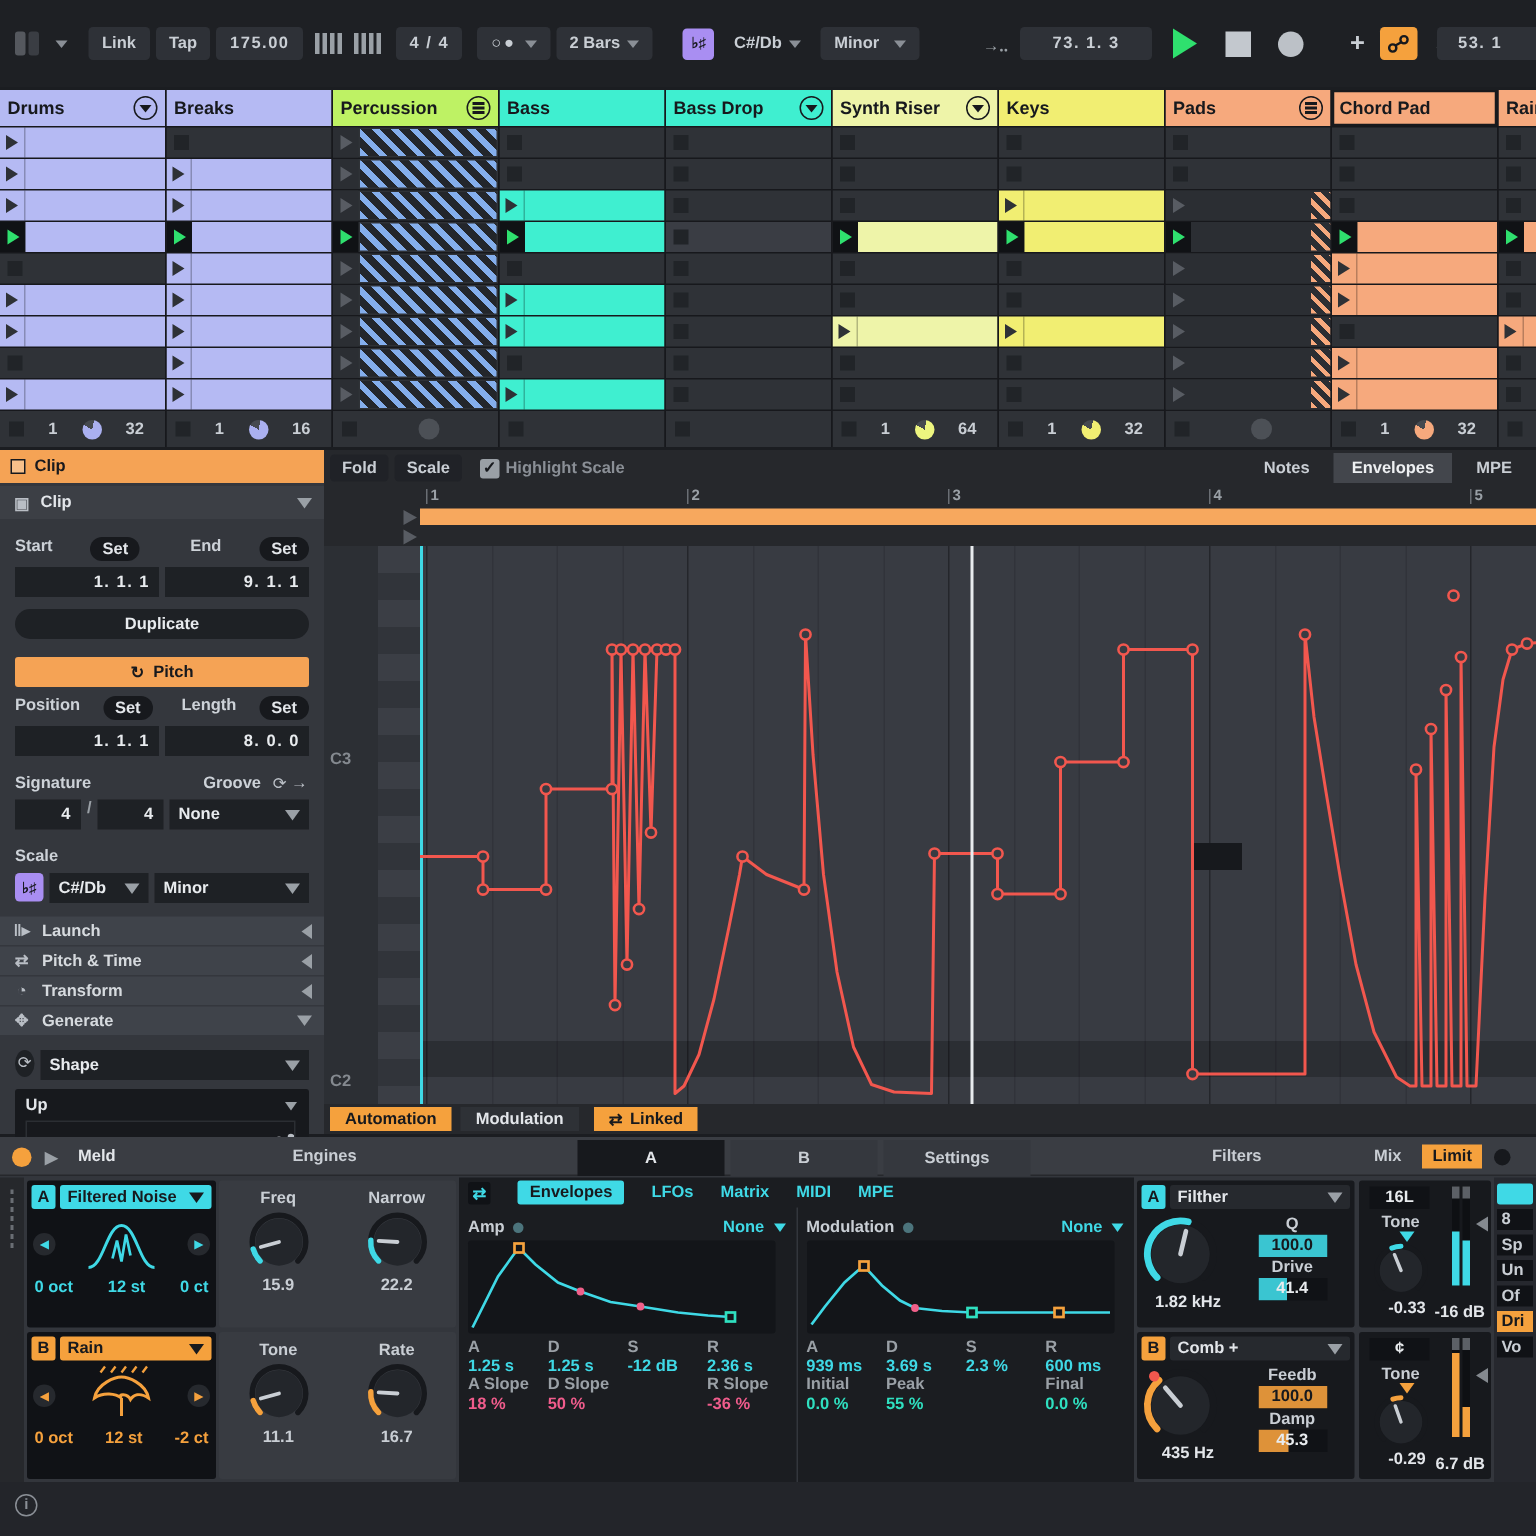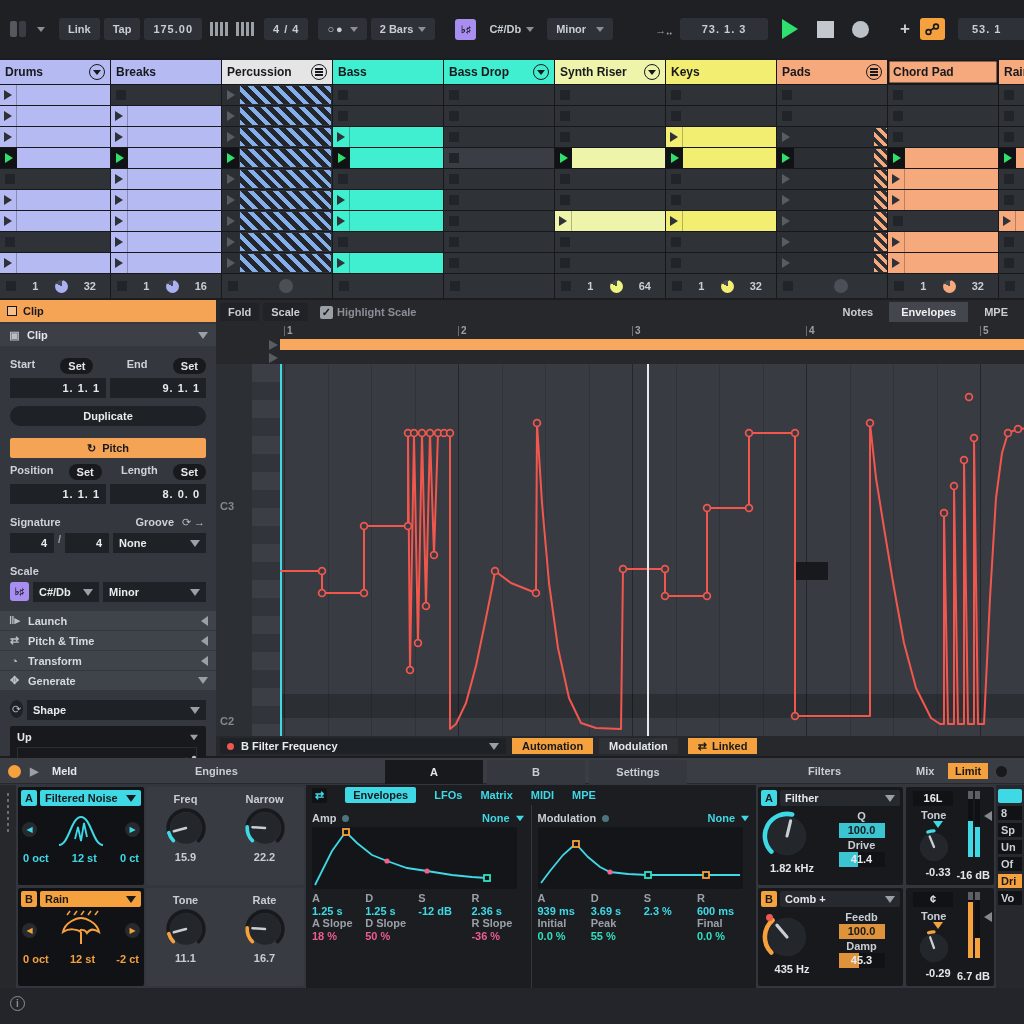--- a/index.html
+++ b/index.html
@@ -362,21 +362,21 @@
           <div class="body"></div>
         </div>
         <div class="status-cell" style="justify-content: space-between; padding: 0px 14px 0px 6px;">
           <div class="sq"></div>
           <span>1</span>
           <div class="pie" style="background: conic-gradient(from 300deg, rgb(69, 73, 79) 0deg, rgb(69, 73, 79) 70deg, rgb(170, 176, 240) 0deg);"></div>
           <span>16</span>
         </div>
       </div>
       <div class="track-col">
-        <div class="track-head" style="background: #e5e5e5;">
+        <div class="track-head" style="background: #bef264;">
           <span>Percussion</span>
           <span class="head-icon">
             <span style="display:block;width:8px;height:1.6px;background:#17191d;box-shadow:0 3px 0 #17191d,0 -3px 0 #17191d"></span>
           </span>
         </div>
         <div class="slot">
           <div class="lbtn" style="background: rgb(43, 46, 51);">
             <div class="tri gray"></div>
           </div>
           <div class="body" style="background: repeating-linear-gradient(45deg, rgb(132, 174, 236) 0px, rgb(132, 174, 236) 4px, rgb(35, 38, 43) 4px, rgb(35, 38, 43) 9px); margin: 1px;"></div>
@@ -1092,25 +1092,20 @@
             <circle cx="738" cy="122" r="3.4" fill="#383b42" stroke="#f2574e" stroke-width="1.7"></circle>
             <circle cx="748" cy="96" r="3.4" fill="#383b42" stroke="#f2574e" stroke-width="1.7"></circle>
             <circle cx="758" cy="74" r="3.4" fill="#383b42" stroke="#f2574e" stroke-width="1.7"></circle>
             <circle cx="792" cy="69" r="3.4" fill="#383b42" stroke="#f2574e" stroke-width="1.7"></circle>
             <circle cx="802" cy="65" r="3.4" fill="#383b42" stroke="#f2574e" stroke-width="1.7"></circle>
             <circle cx="753" cy="33" r="3.4" fill="#383b42" stroke="#f2574e" stroke-width="1.7"></circle>
           </svg>
         <div id="playhead"></div>
       </div>
       <div id="ed-bottom">
-        <div class="env-sel">
-          <span class="reddot"></span>
-          <span>B Filter Frequency</span>
-          <span class="tri-d" style="margin-left:auto"></span>
-        </div>
         <div class="ed-pill on">Automation</div>
         <div class="ed-pill">Modulation</div>
         <div class="ed-pill on" style="margin-left:4px; gap:5px">
           <span>⇄</span>
             <span>Linked</span>
         </div>
       </div>
     </div>
   </div>
 

